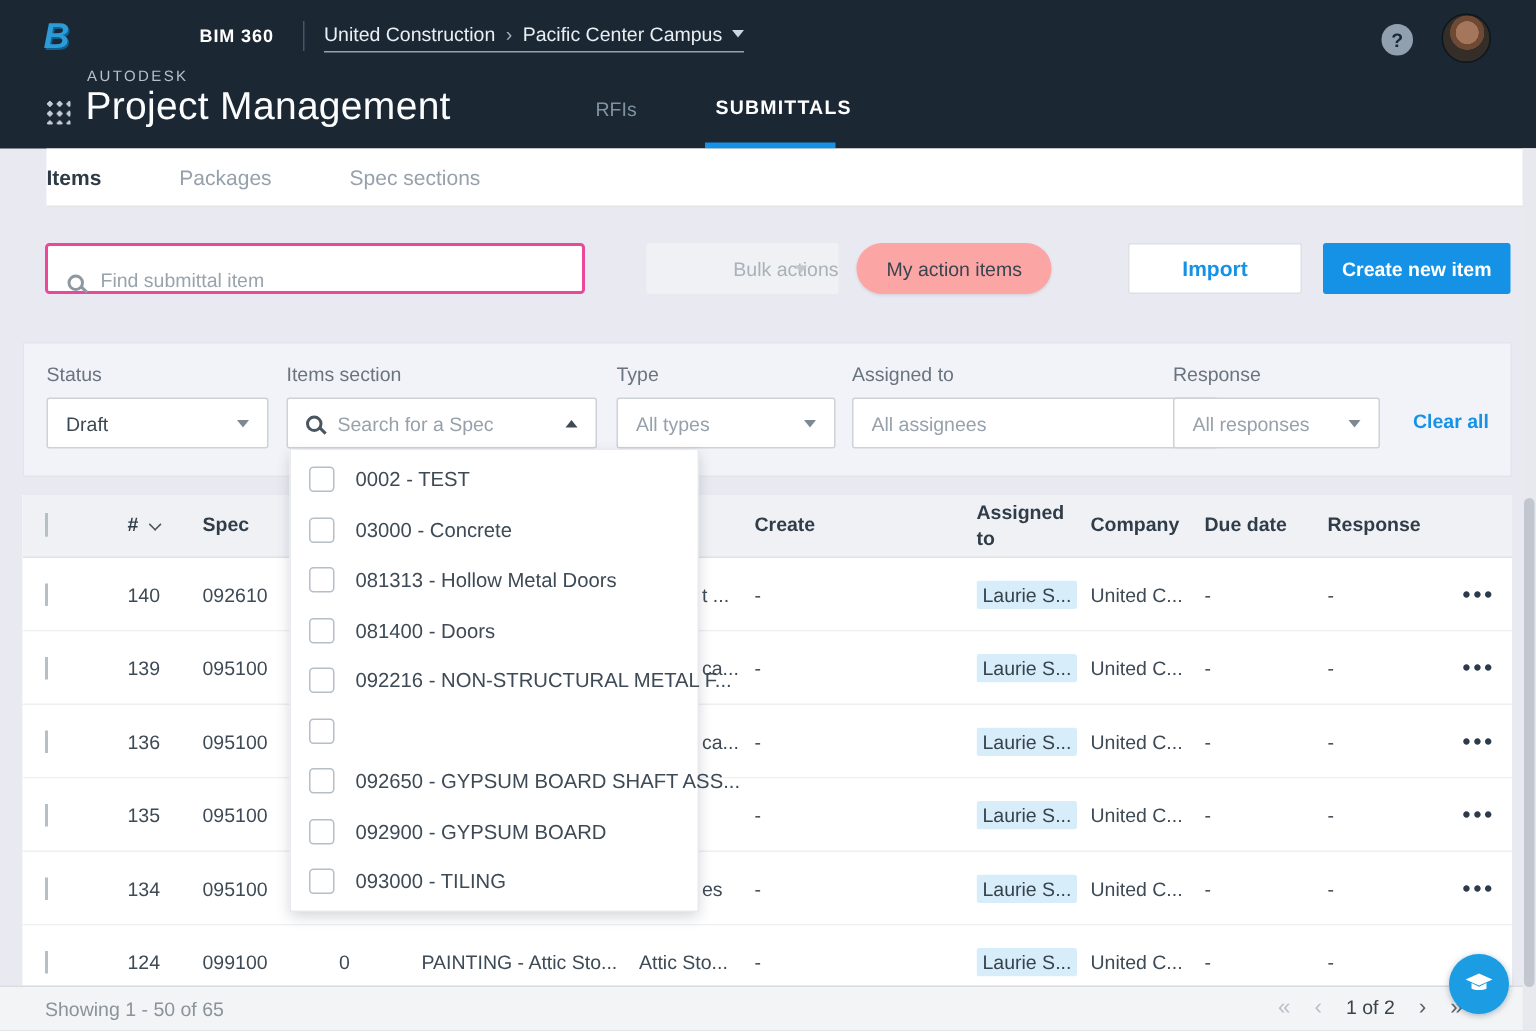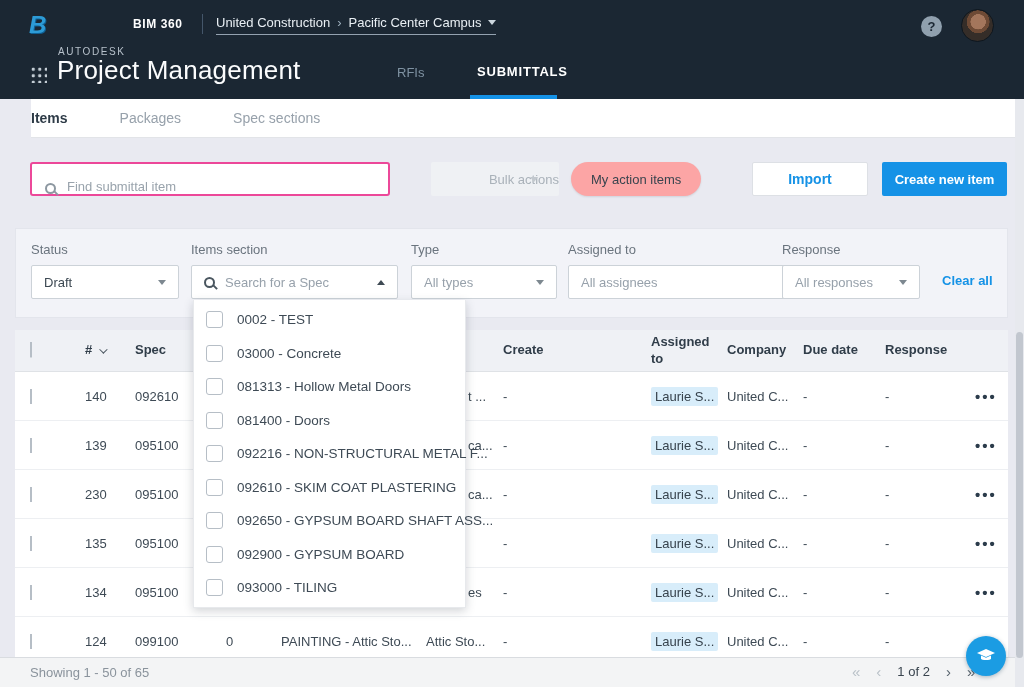--- a/index.html
+++ b/index.html
@@ -214,21 +214,21 @@
     <div class="cell"><span class="chip">Laurie S...</span></div>
     <div class="cell">United C...</div>
     <div class="cell">-</div>
     <div class="cell">-</div>
     <div class="cell"><span class="dots">•••</span></div>
   </div>
 
   <div class="trow">
     <div class="cell"><span class="cbx"></span></div>
     <div class="cell"><span class="status-bar"></span></div>
-    <div class="cell">230</div>
+    <div class="cell">136</div>
     <div class="cell">095100</div>
     <div class="cell"></div>
     <div class="cell"></div>
     <div class="cell tail pad">ca...</div>
     <div class="cell">-</div>
     <div class="cell"><span class="chip">Laurie S...</span></div>
     <div class="cell">United C...</div>
     <div class="cell">-</div>
     <div class="cell">-</div>
     <div class="cell"><span class="dots">•••</span></div>
@@ -306,21 +306,20 @@
     <span class="opt-label">081400 - Doors</span>
   </li>
 
   <li class="opt">
     <span class="cbx"></span>
     <span class="opt-label">092216 - NON-STRUCTURAL METAL F...</span>
   </li>
 
   <li class="opt">
     <span class="cbx"></span>
-    <span class="opt-label">092610 - SKIM COAT PLASTERING</span>
   </li>
 
   <li class="opt">
     <span class="cbx"></span>
     <span class="opt-label">092650 - GYPSUM BOARD SHAFT ASS...</span>
   </li>
 
   <li class="opt">
     <span class="cbx"></span>
     <span class="opt-label">092900 - GYPSUM BOARD</span>

